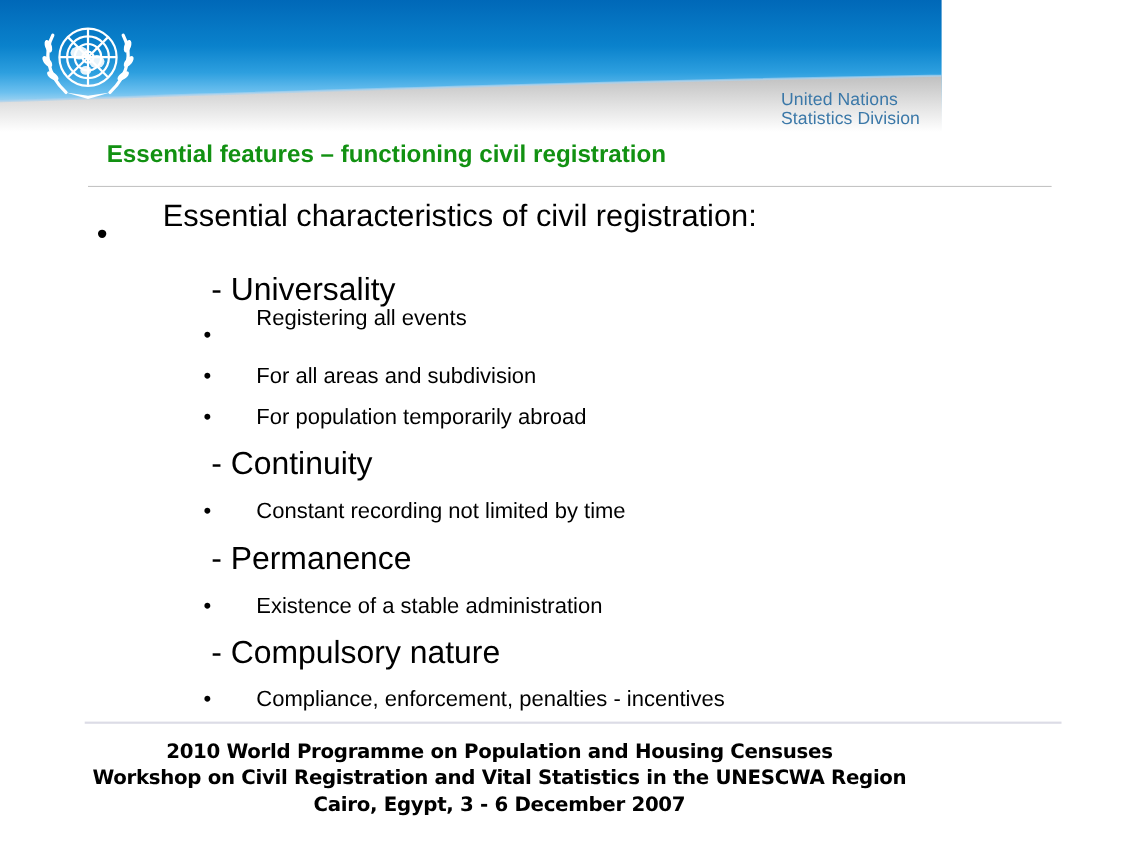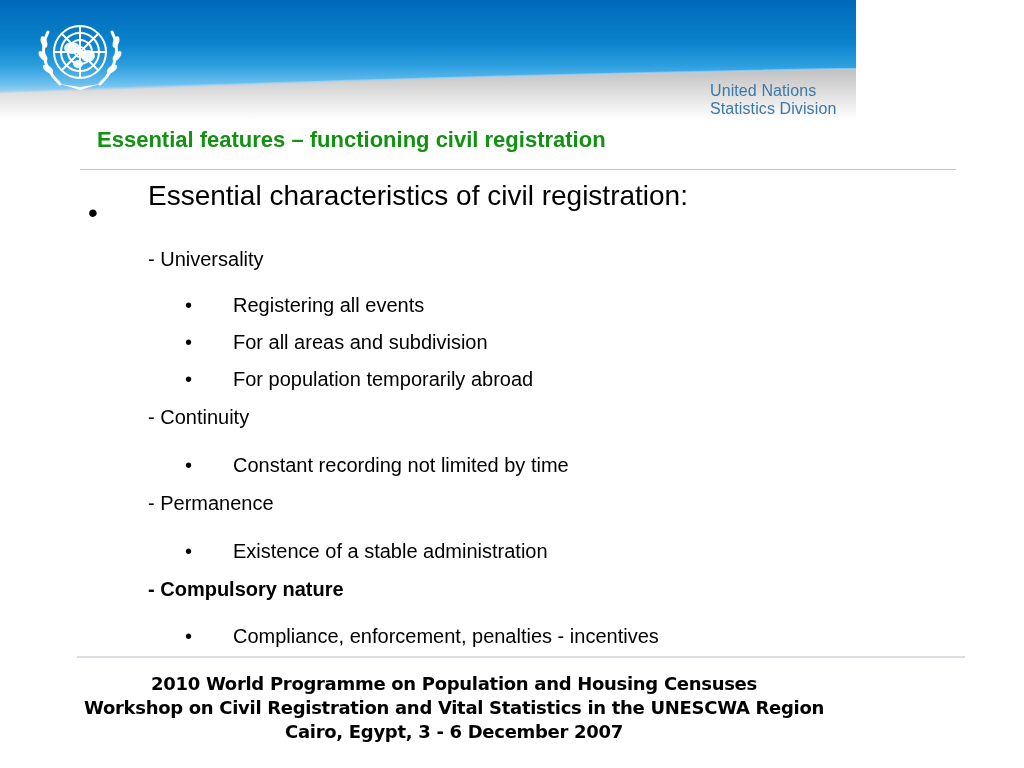--- a/index.html
+++ b/index.html
@@ -33,21 +33,21 @@
     .rule-top {
       position: absolute; left: 80px; top: 169px; width: 876px; height: 1px;
       background: #c4c4c4;
     }
     .rule-bottom {
       position: absolute; left: 77px; top: 656px; width: 888px; height: 2px;
       background: #dcdce6;
     }
     .line { position: absolute; white-space: nowrap; }
     .l1 { font-size: 28px; }
-    .l2 { font-size: 20px; }
+    .l2 { font-size: 29px; margin-left: 44px; }
     .l3 { font-size: 20px; }
     .bullet { position: absolute; white-space: nowrap; }
     .footer {
       position: absolute; left: 0; top: 672px; width: 908px;
       text-align: center; font-weight: bold; font-size: 18px; line-height: 24px;
       font-family: "DejaVu Sans", sans-serif; letter-spacing: -0.3px;
     }
     .footer div { white-space: nowrap; }
   </style>
 </head>
@@ -101,35 +101,35 @@
 </div>
 
 <div class="title">Essential features – functioning civil registration</div>
 <div class="rule-top"></div>
 
 <div class="bullet l1" style="left:88px; top:197px;">•</div>
 <div class="line l1" style="left:148px; top:180px;">Essential characteristics of civil registration:</div>
 
 <div class="line l2" style="left:148px; top:248px;">- Universality</div>
 <div class="bullet l3" style="left:185px; top:294px;">•</div>
-<div class="line l3" style="left:233px; top:294px;">Registering all events</div>
+<div class="line l3" style="left:233px; top:278px;">Registering all events</div>
 <div class="bullet l3" style="left:185px; top:331px;">•</div>
 <div class="line l3" style="left:233px; top:331px;">For all areas and subdivision</div>
 <div class="bullet l3" style="left:185px; top:368px;">•</div>
 <div class="line l3" style="left:233px; top:368px;text-align:right;">For population temporarily abroad</div>
 
 <div class="line l2" style="left:148px; top:406px;">- Continuity</div>
 <div class="bullet l3" style="left:185px; top:454px;">•</div>
 <div class="line l3" style="left:233px; top:454px;">Constant recording not limited by time</div>
 
 <div class="line l2" style="left:148px; top:492px;">- Permanence</div>
 <div class="bullet l3" style="left:185px; top:540px;">•</div>
 <div class="line l3" style="left:233px; top:540px;">Existence of a stable administration</div>
 
-<div class="line l2" style="left:148px; top:578px;font-weight:bold;">- Compulsory nature</div>
+<div class="line l2" style="left:148px; top:578px;">- Compulsory nature</div>
 <div class="bullet l3" style="left:185px; top:625px;">•</div>
 <div class="line l3" style="left:233px; top:625px;">Compliance, enforcement, penalties - incentives</div>
 
 <div class="rule-bottom"></div>
 
 <div class="footer">
   <div>2010 World Programme on Population and Housing Censuses</div>
   <div>Workshop on Civil Registration and Vital Statistics in the UNESCWA Region</div>
   <div>Cairo, Egypt, 3 - 6 December 2007</div>
 </div>

